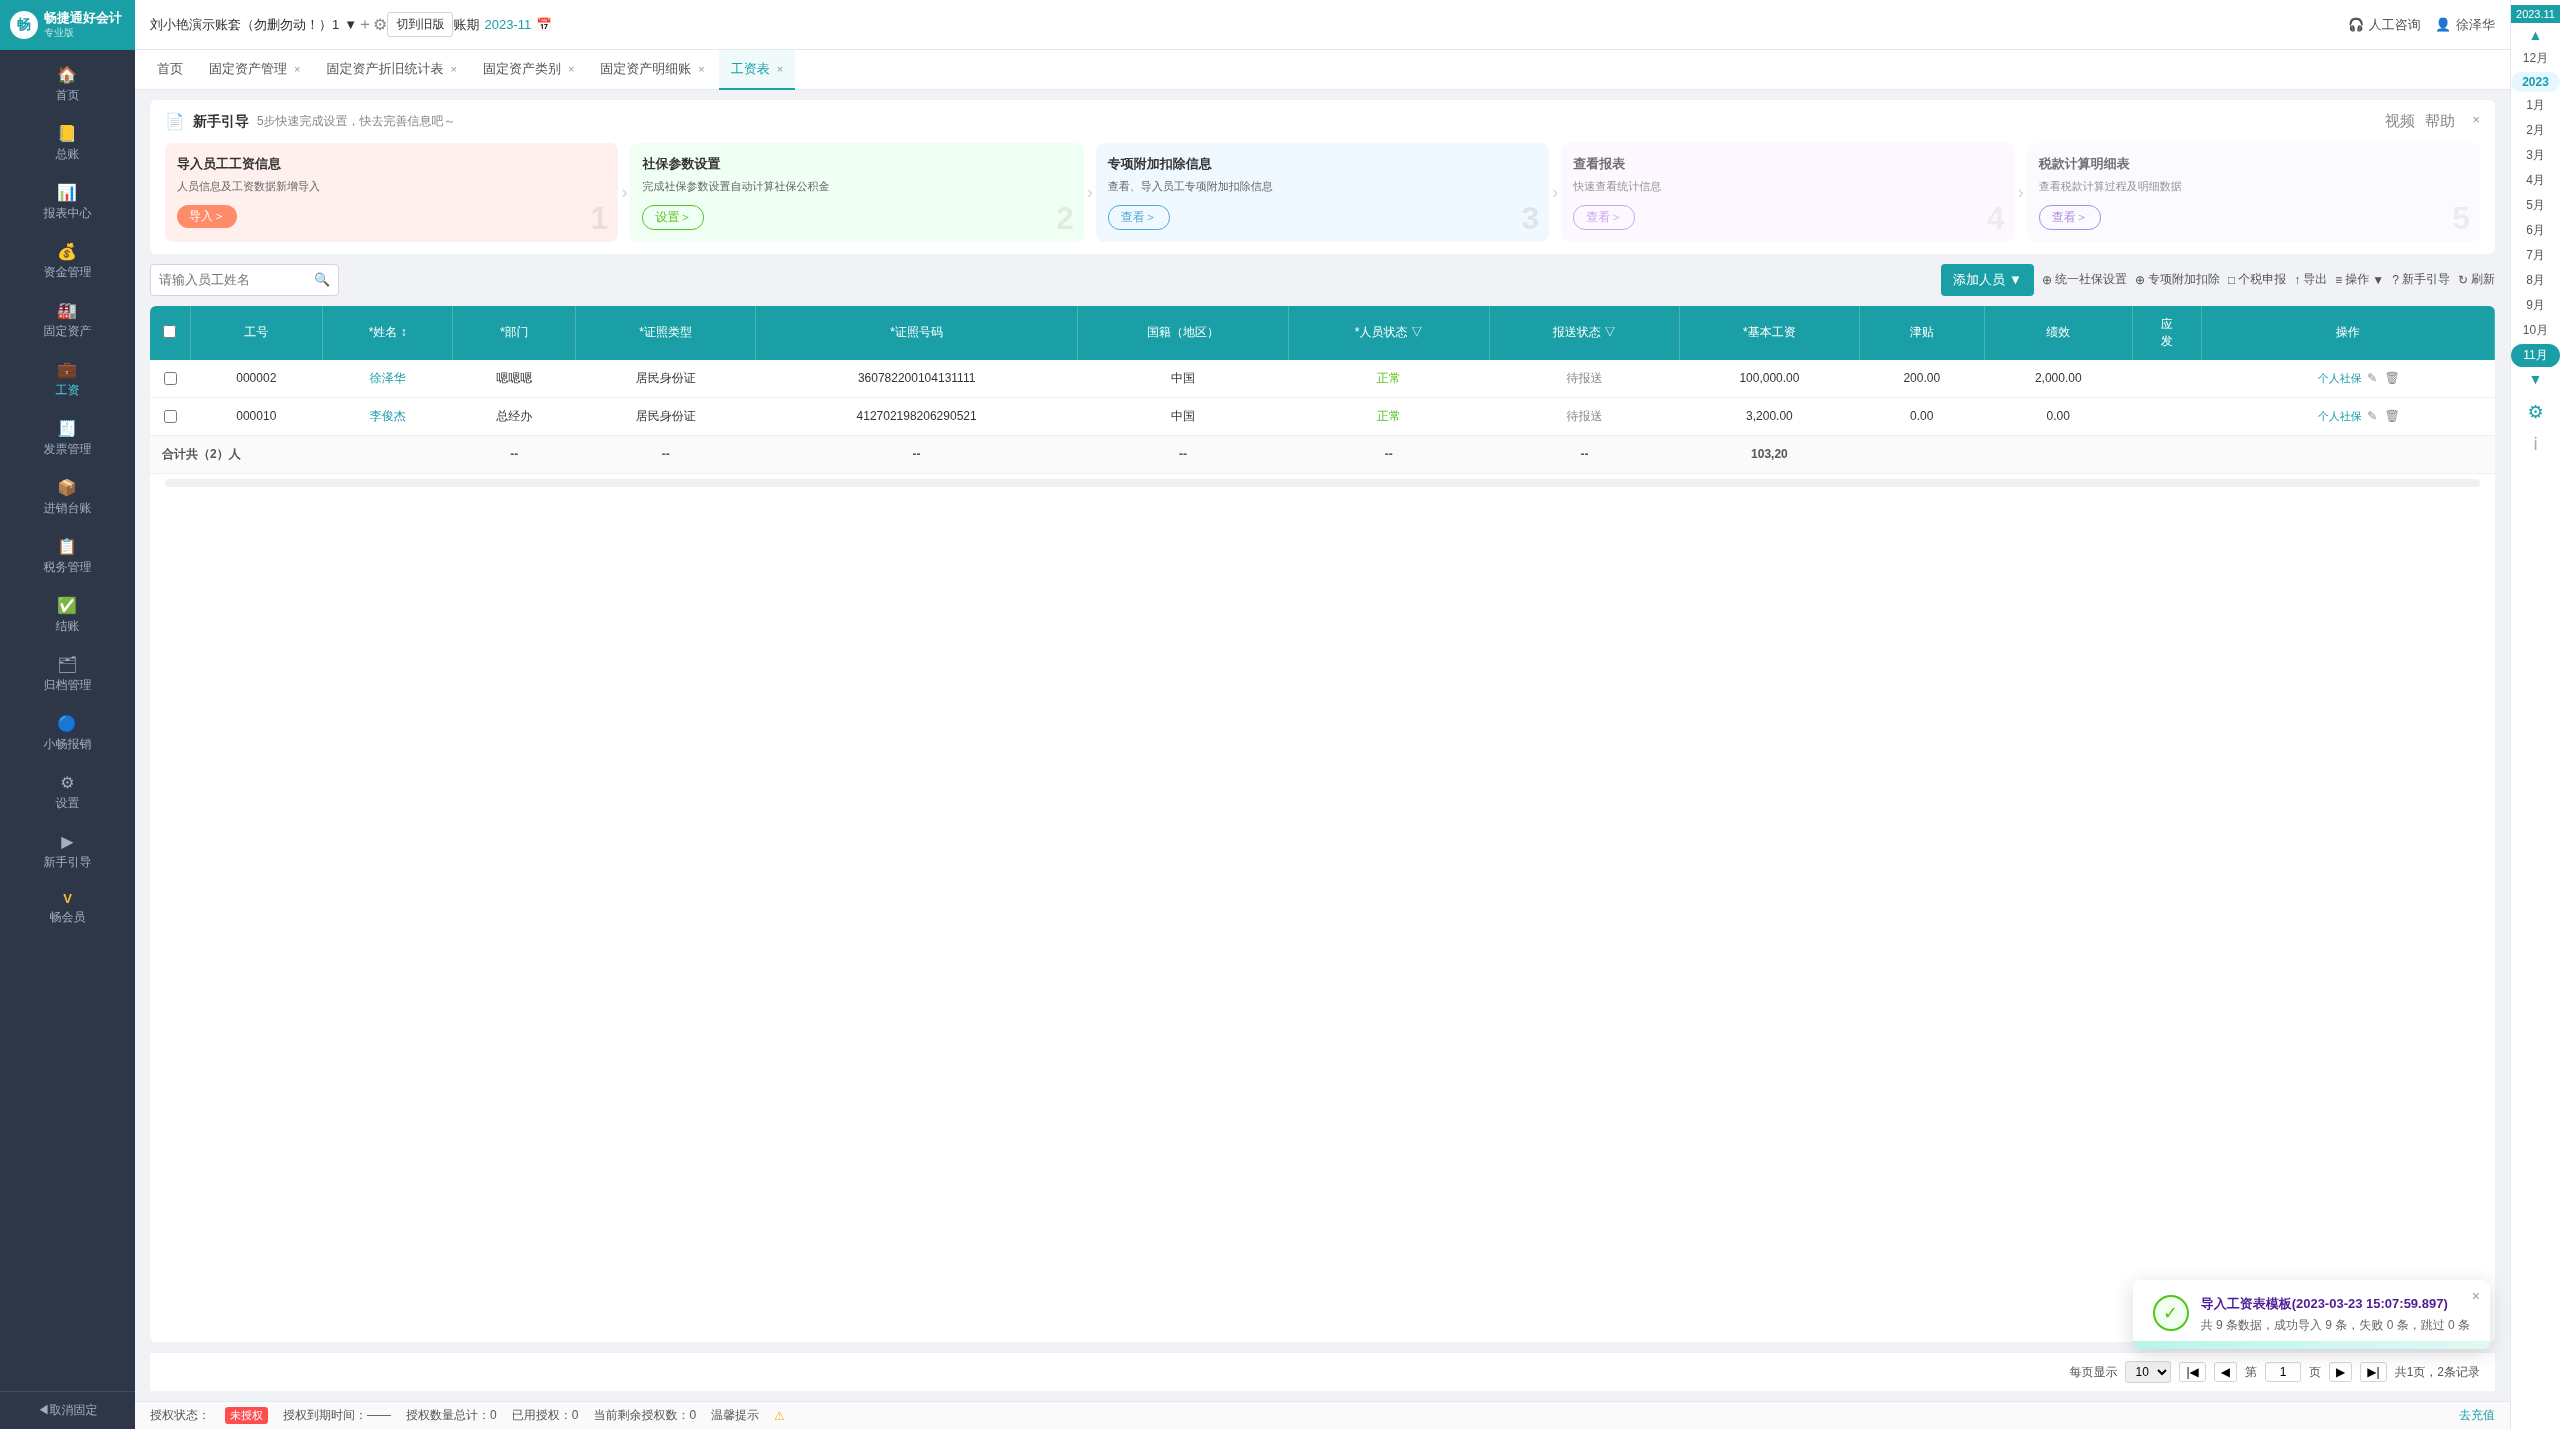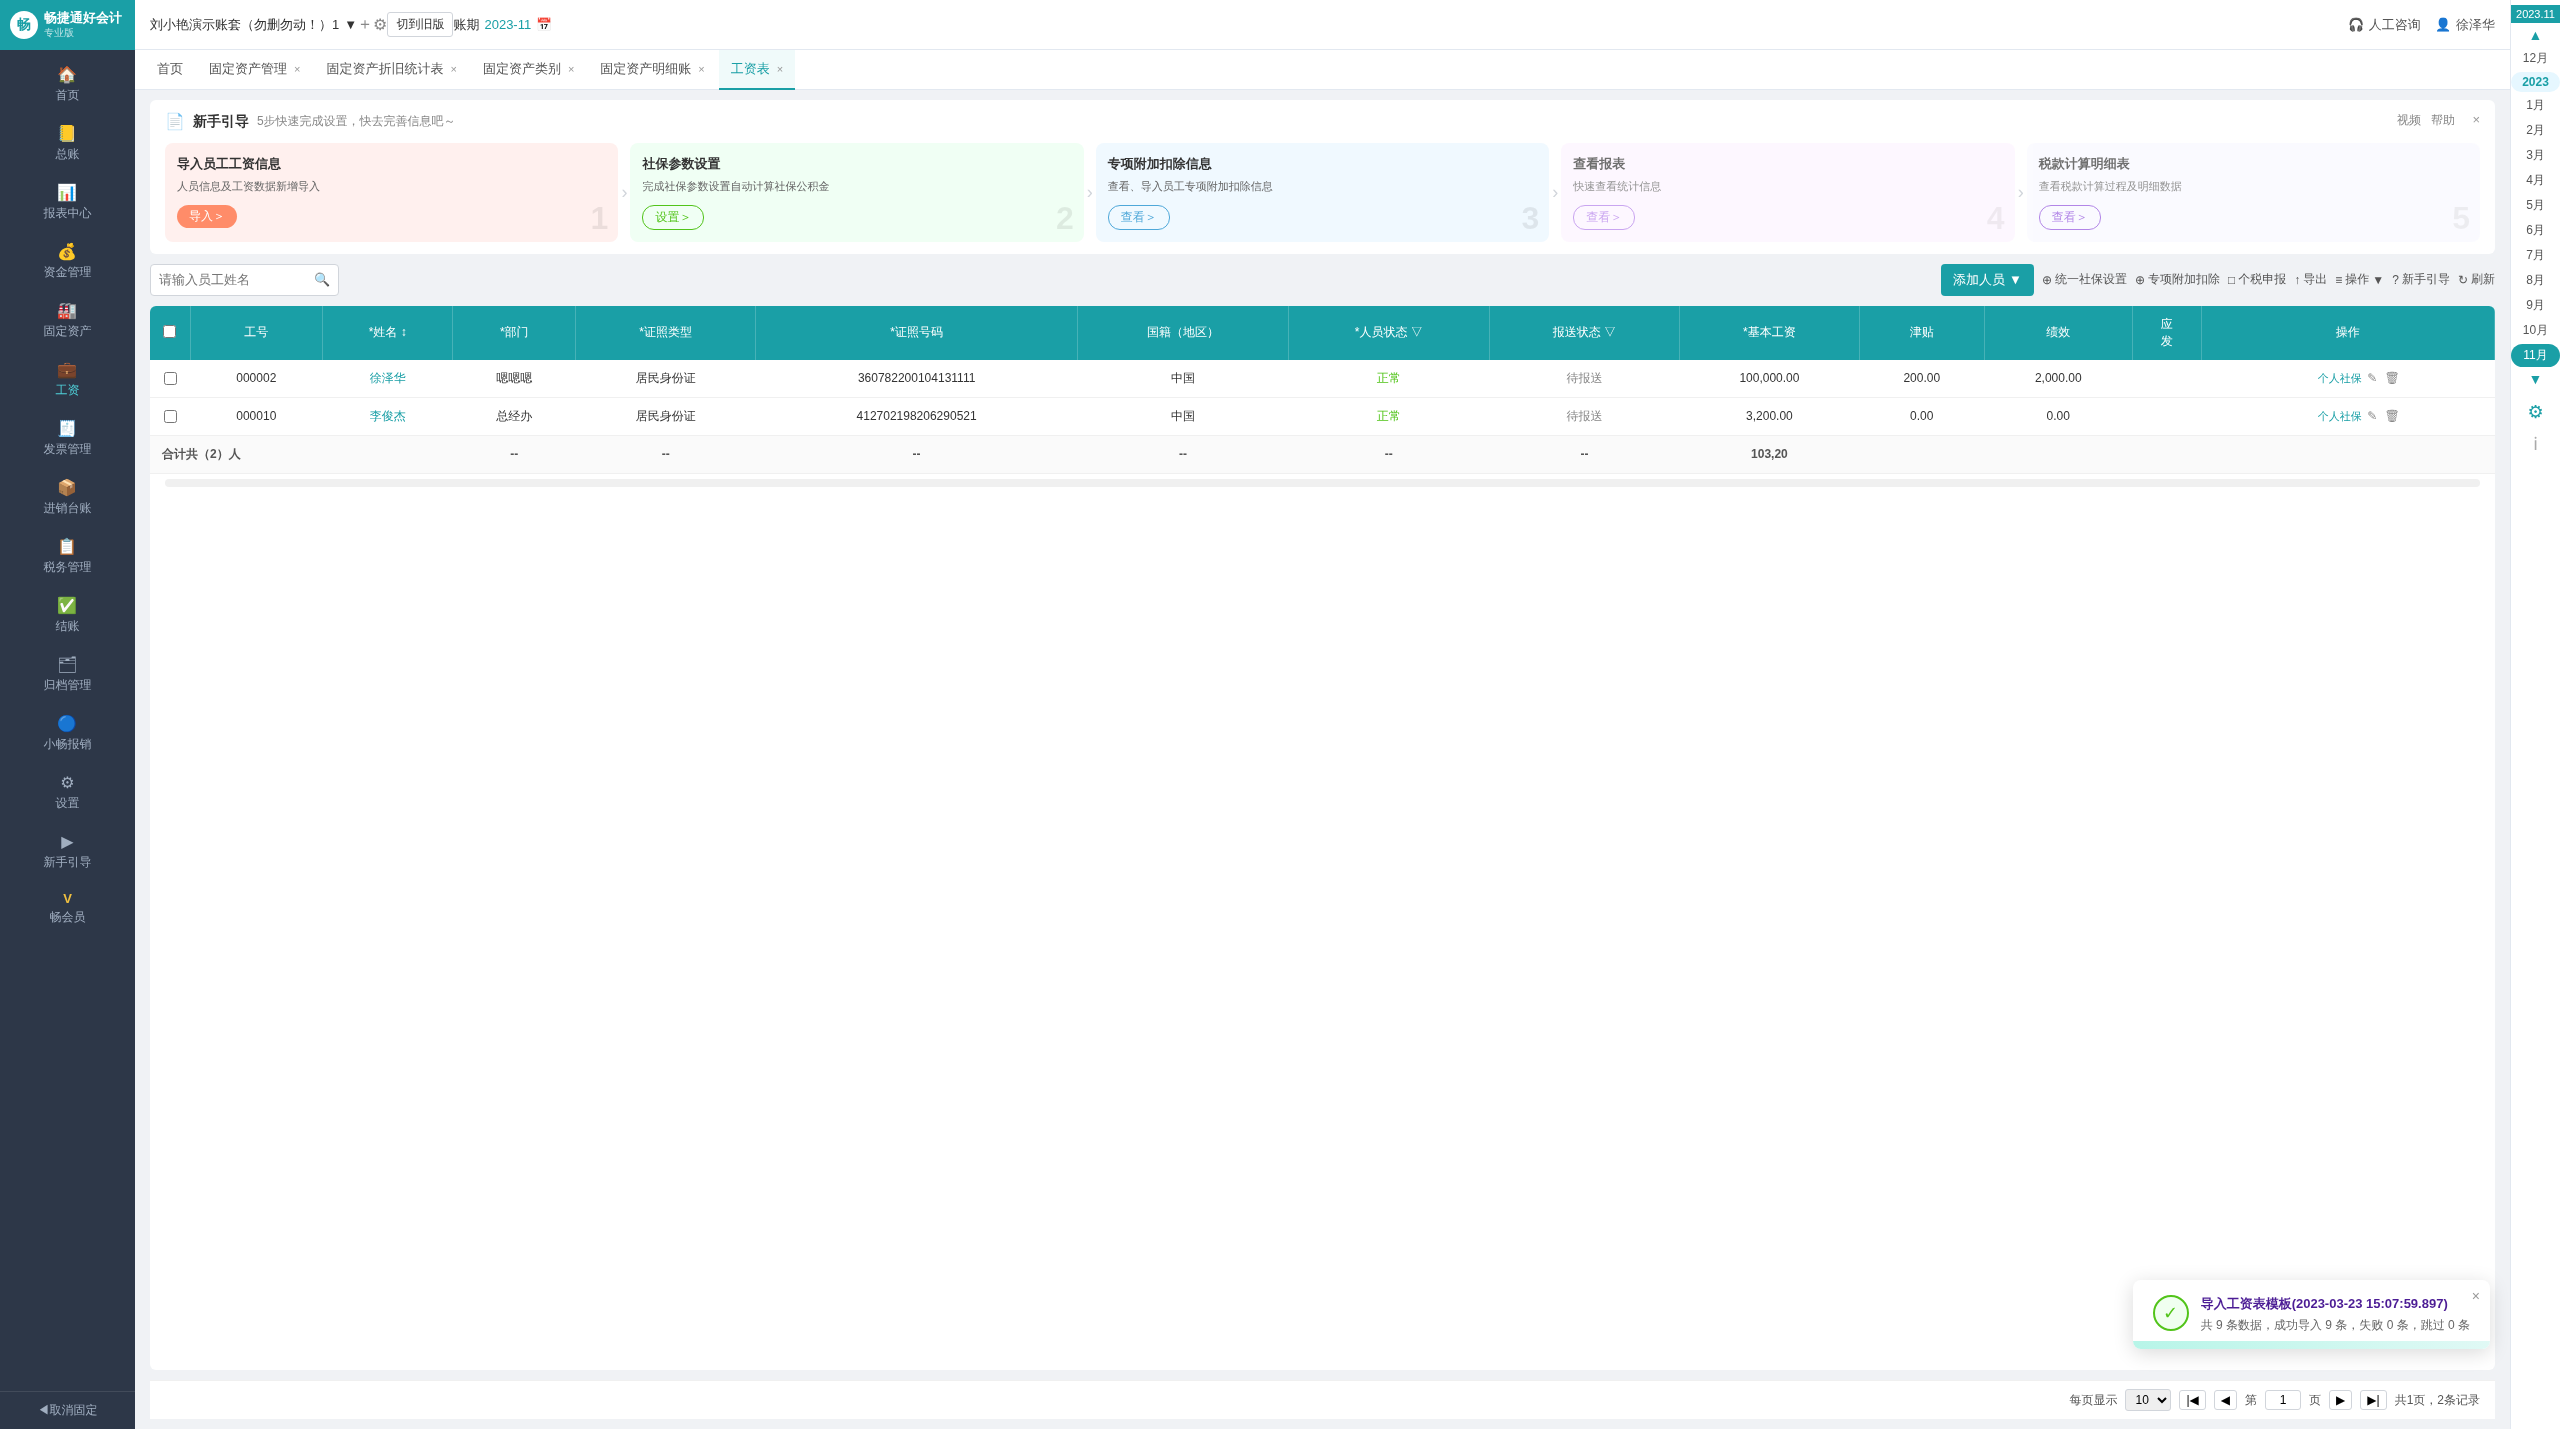--- a/index.html
+++ b/index.html
@@ -188,21 +188,21 @@
       top: 12px;
       cursor: pointer;
       color: #999;
     }
     .guide-links {
       position: absolute;
       right: 40px;
       top: 12px;
       display: flex;
       gap: 10px;
-      font-size: 12px;
+      font-size: 15px;
       color: #888;
     }
     .guide-steps {
       display: flex;
       align-items: stretch;
       gap: 0;
     }
     .guide-step {
       flex: 1;
       border-radius: 8px;
@@ -912,20 +912,31 @@
       <span>第</span>
       <input class="page-input" type="text" value="1" style="">
       <span>页</span>
       <button class="page-btn">▶</button>
       <button class="page-btn">▶|</button>
       <span>共1页，2条记录</span>
     </div>
 
   </div>
 
+  <div class="status-bar">
+    <span>授权状态：</span>
+    <span class="status-tag">未授权</span>
+    <span>授权到期时间：——</span>
+    <span>授权数量总计：0</span>
+    <span>已用授权：0</span>
+    <span>当前剩余授权数：0</span>
+    <span>温馨提示</span>
+    <span style="color:#faad14;">⚠</span>
+    <a class="status-link">去充值</a>
+  </div>
 
 </div>
 
 <div class="right-sidebar">
   <div class="right-sidebar-header">2023.11</div>
   <span class="right-nav-btn">▲</span>
   <div class="right-month-item">12月</div>
   <div class="right-month-item year">2023</div>
   <div class="right-month-item">1月</div>
   <div class="right-month-item">2月</div>

